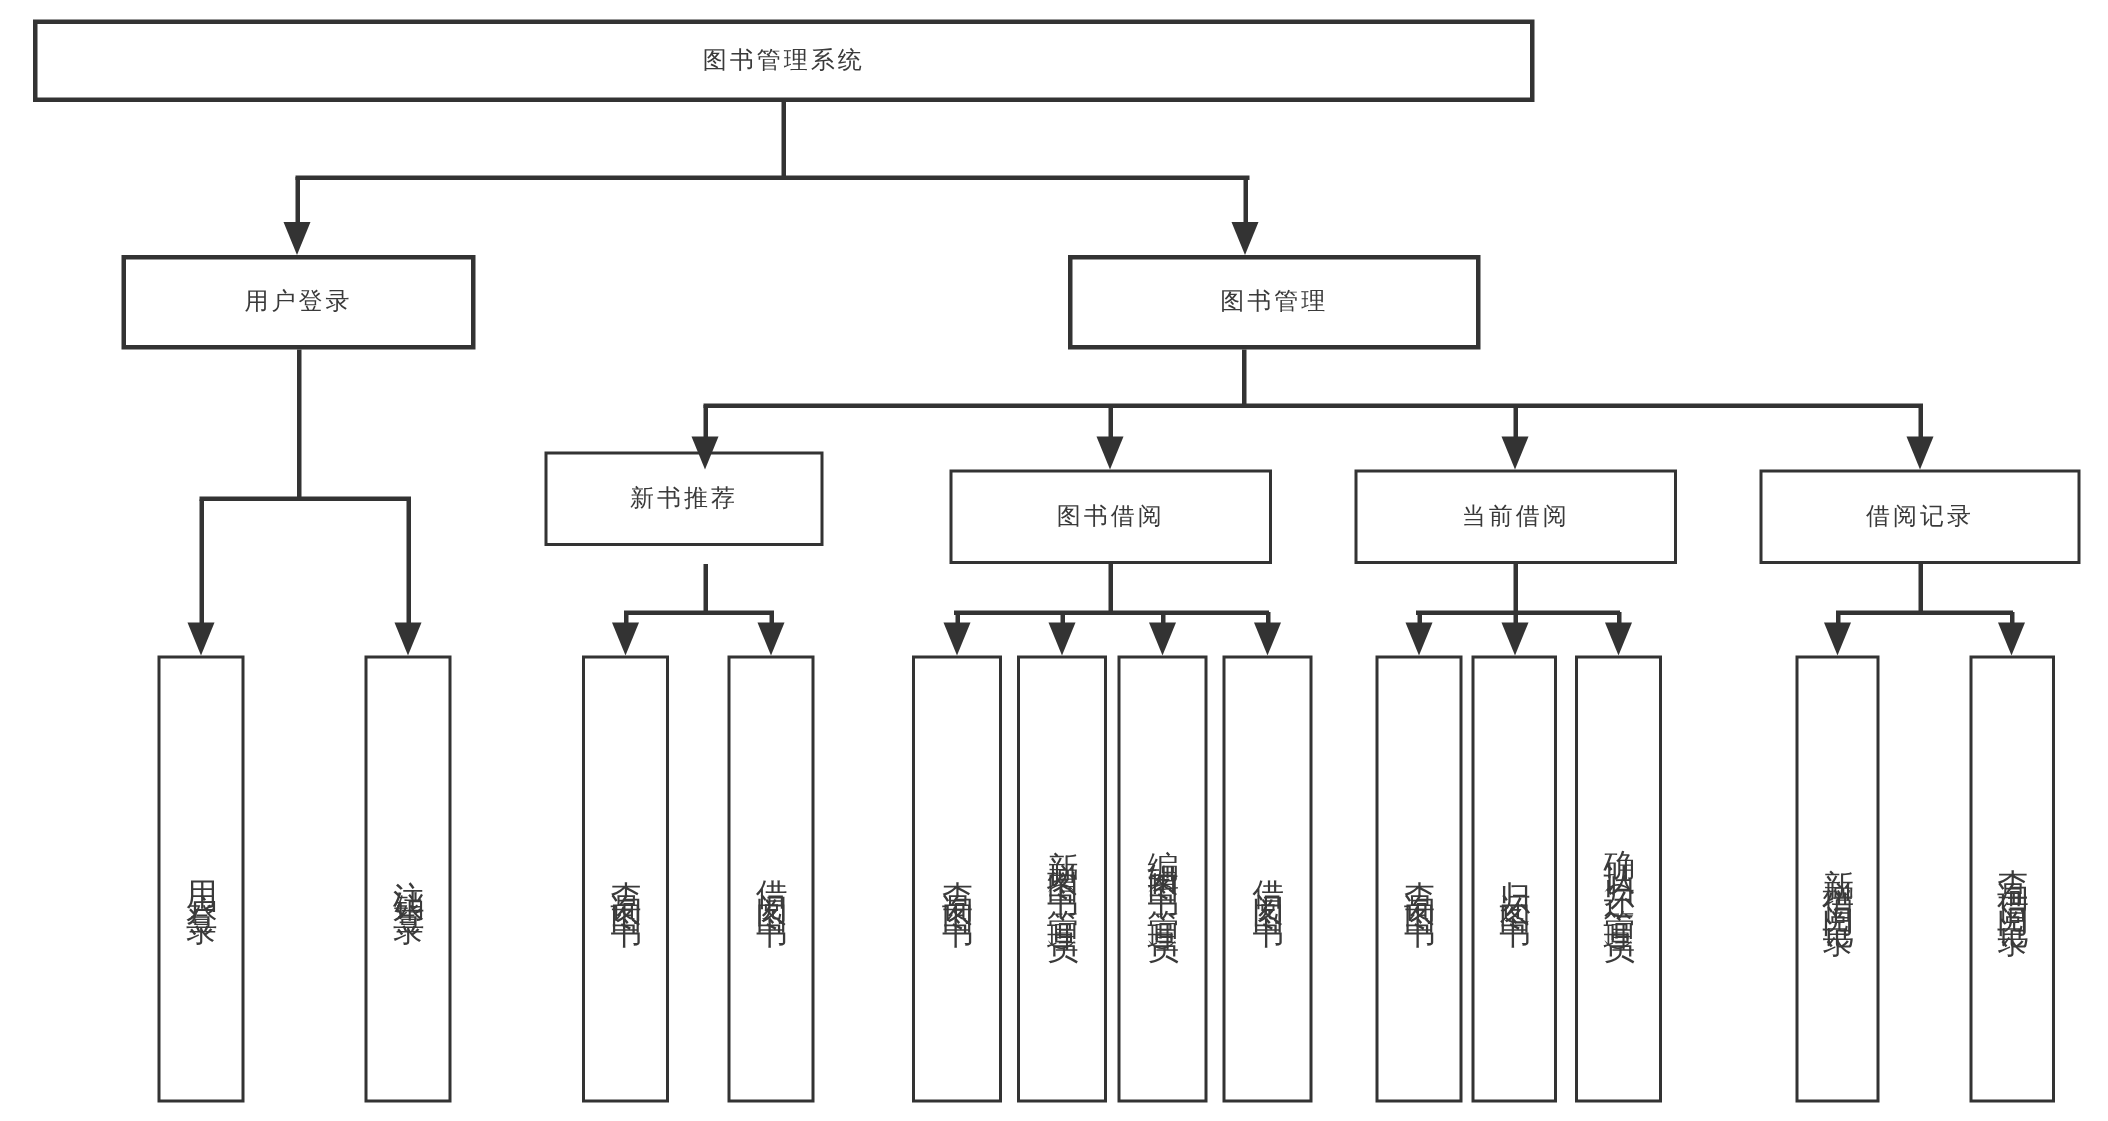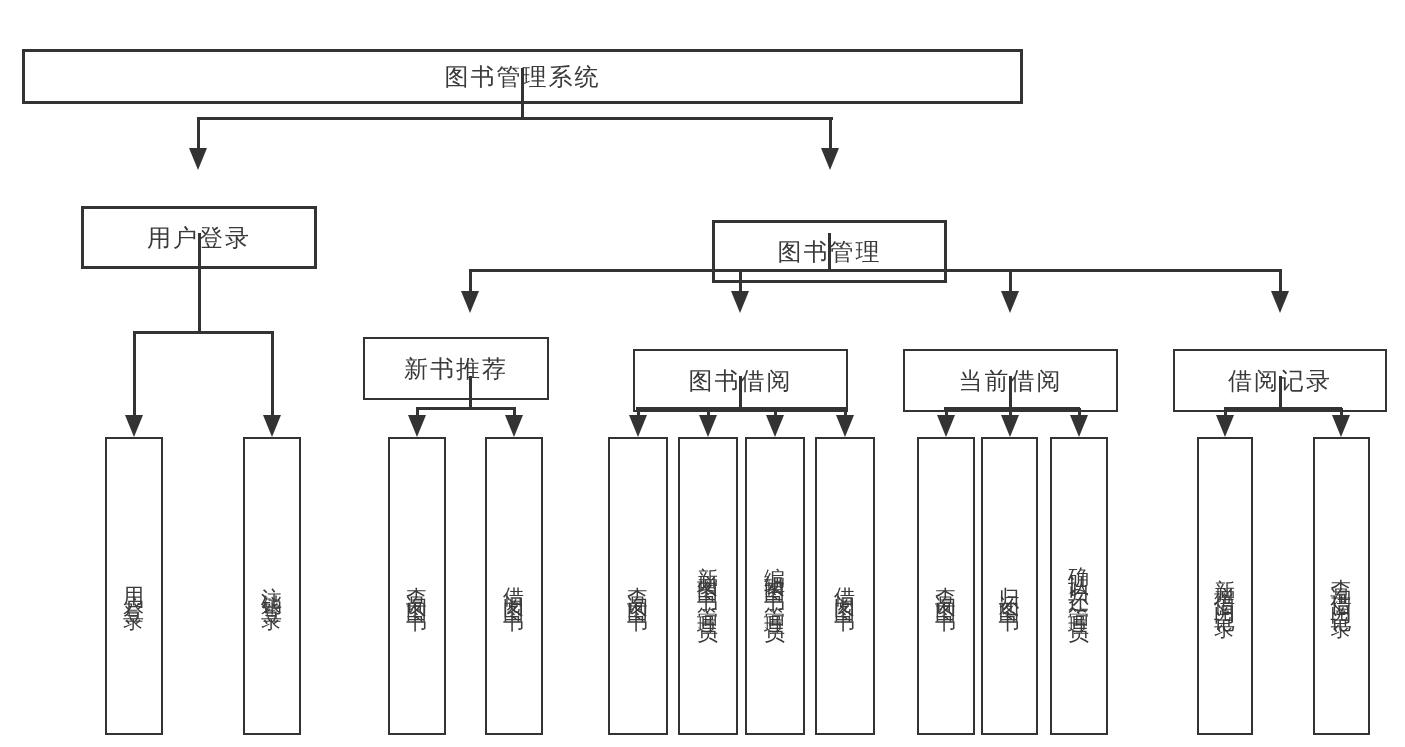--- a/index.html
+++ b/index.html
@@ -4,21 +4,21 @@
 <style>
   html,body{margin:0;padding:0;background:#ffffff;}
   .canvas{
     position:relative;width:1405px;height:747px;background:#ffffff;
     font-family:"Liberation Sans",sans-serif;color:#3a3a3a;overflow:hidden;
   }
   .box{
     position:absolute;background:#ffffff;border:2px solid #333333;box-sizing:border-box;
     display:flex;align-items:center;justify-content:center;
   }
-  .hbox{font-size:24px;letter-spacing:2px;white-space:nowrap;margin-top:36px;}
+  .hbox{font-size:16px;letter-spacing:2px;white-space:nowrap;}
   .root{border-width:3px;}
   .lv2{border-width:3px;}
   .vbox{top:437px;height:298px;}
   .vtext{
     writing-mode:vertical-rl;text-orientation:mixed;
     font-size:21px;letter-spacing:8px;line-height:1;white-space:nowrap;
   }
   .vl{position:absolute;width:3px;background:#333333;}
   .hl{position:absolute;height:3px;background:#333333;}
   .ah{
@@ -38,21 +38,21 @@
 
 <div class="canvas">
 
   <div class="box hbox root" style="left:22px;top:13px;width:1001px;height:55px;">
     <span>图书管理系统</span>
   </div>
 
   <div class="box hbox lv2" style="left:81px;top:170px;width:236px;height:63px;">
     <span>用户登录</span>
   </div>
-  <div class="box hbox lv2" style="left:712px;top:184px;width:235px;height:63px;">
+  <div class="box hbox lv2" style="left:712px;top:170px;width:275px;height:63px;">
     <span>图书管理</span>
   </div>
 
   <div class="box hbox" style="left:363px;top:301px;width:186px;height:63px;">
     <span>新书推荐</span>
   </div>
   <div class="box hbox" style="left:903px;top:313px;width:215px;height:63px;">
     <span>当前借阅</span>
   </div>
   <div class="box hbox" style="left:633px;top:313px;width:215px;height:63px;">

